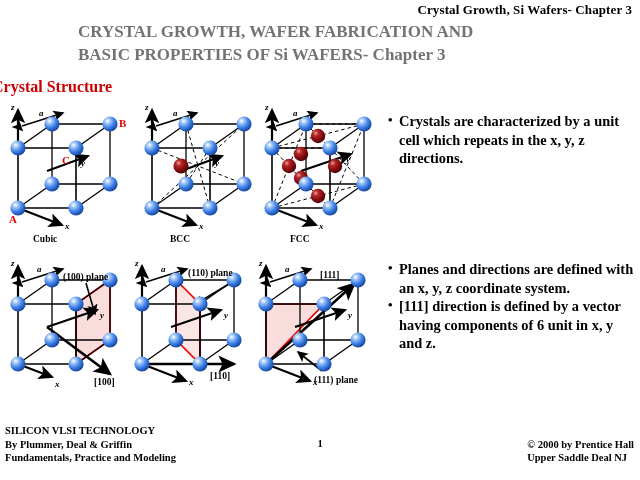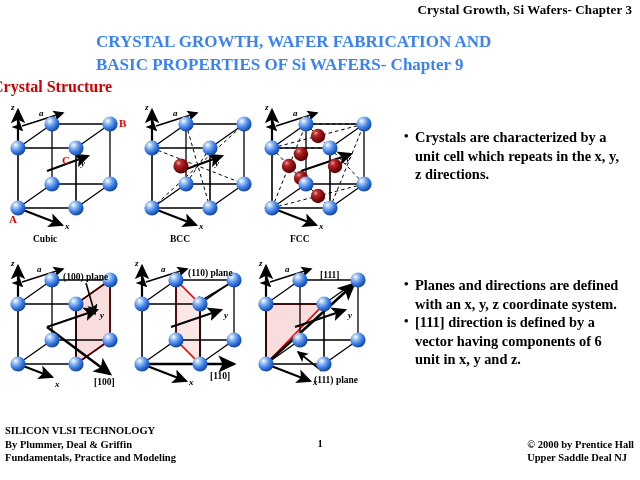--- a/index.html
+++ b/index.html
@@ -9,45 +9,44 @@
   }
   .slide{position:relative;width:640px;height:480px;}
 
   .hdr{
     position:absolute;top:2px;right:8px;
     font-size:13px;font-weight:bold;letter-spacing:.1px;
     font-family:"Liberation Serif", serif;white-space:nowrap;
   }
 
   .title{
-    position:absolute;left:96px;top:20px;width:520px;
-    color:#3b82f6;font-weight:bold;font-size:17px;line-height:23px;
+    position:absolute;left:78px;top:20px;width:520px;
+    color:#737373;font-weight:bold;font-size:17px;line-height:23px;
     font-family:"Liberation Serif", serif;
-    margin-top:10px;
   }
   .subtitle{
     position:absolute;left:0;top:78px;width:640px;text-align:left;
     color:#CC0000;font-weight:bold;font-size:16px;
     font-family:"Liberation Serif", serif;
   }
   .subtitle span{position:relative;left:-8px;}
 
   
   .figs-top{position:absolute;left:0px;top:96px;width:385px;height:152px;}
   .figs-bot{position:absolute;left:0px;top:252px;width:385px;height:170px;}
   .figs-top svg,.figs-bot svg{display:block;}
 
   
   .bullets{
     position:absolute;font-family:"Liberation Serif", serif;
     font-weight:bold;font-size:14.4px;line-height:18.6px;color:#000;
   }
   .b1{left:388px;top:112px;width:250px;}
   .b2{left:388px;top:260px;width:252px;}
-  .bullets ul{margin:16px;padding:0;list-style:none;}
+  .bullets ul{margin:0;padding:0;list-style:none;}
   .bullets li{
     position:relative;padding-left:11px;margin-bottom:0px;
     text-indent:0;
   }
   .bullets li:before{
     content:"\2022";position:absolute;left:0px;top:-1px;font-size:13px;
   }
 
   
   .footer{position:absolute;left:0;top:424px;width:640px;height:48px;}
@@ -73,21 +72,21 @@
 </style>
 </head>
 <body>
 
 <div class="slide">
 
   <div class="hdr">Crystal Growth, Si Wafers- Chapter 3</div>
 
   <div class="title">
     <div>CRYSTAL GROWTH, WAFER FABRICATION AND</div>
-    <div>BASIC PROPERTIES OF Si WAFERS- Chapter 9</div>
+    <div>BASIC PROPERTIES OF Si WAFERS- Chapter 3</div>
   </div>
 
   <div class="subtitle">
     <span>Crystal Structure</span>
   </div>
 
   <div class="figs-top">
     <svg width="385" height="152" viewBox="0 0 385 152">
       <defs>
         <radialGradient id="gBlue" cx="34%" cy="30%" r="72%">

